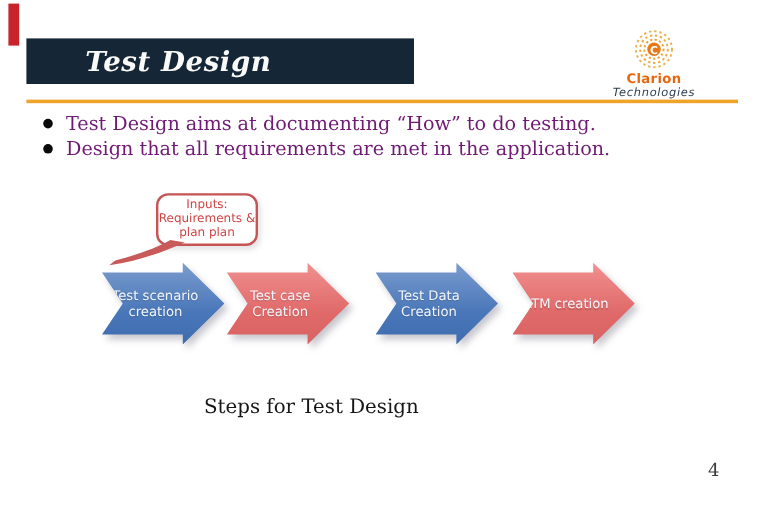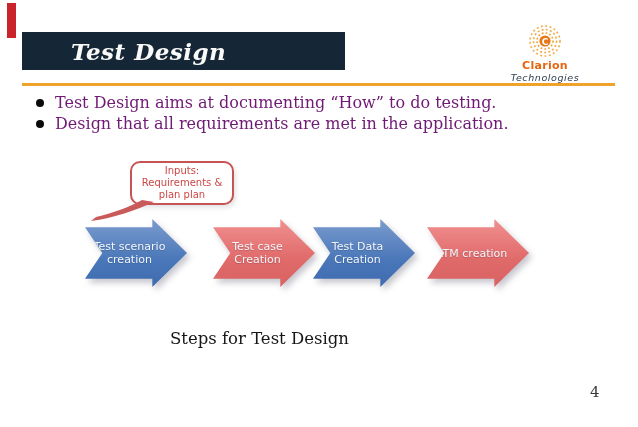--- a/index.html
+++ b/index.html
@@ -29,32 +29,32 @@
   .bullets li{
     display:flex;align-items:flex-start;height:21px;
     font-family:"DejaVu Serif",serif;font-size:16px;color:#701a75;white-space:nowrap;
   }
   .bullets .dot{
     width:8px;height:8px;border-radius:50%;background:#0a0a0a;
     margin:6px 11px 0 6px;flex:0 0 auto;
   }
   
   .callout{
-    position:absolute;left:130px;top:161px;width:104px;height:44px;
+    position:absolute;left:130px;top:161px;width:85px;height:44px;
     border:2.5px solid #c75454;border-radius:10px;background:#ffffff;
     box-sizing:border-box;display:flex;flex-direction:column;justify-content:center;
     text-align:center;box-shadow:2px 3px 4px rgba(150,150,160,.25);
   }
   .callout span{font-size:10px;line-height:12px;color:#cc4646;display:block;}
   .callout-tail{position:absolute;left:88px;top:199px;}
   
   .steps{position:absolute;left:0;top:219px;width:638px;height:68px;}
   .step-shadow{position:absolute;top:0;height:68px;width:102px;
     filter:drop-shadow(3px 4px 3px rgba(110,110,130,.4));}
-  .step-shadow.p1{left:85px;} .step-shadow.p2{left:213px;}
+  .step-shadow.p1{left:85px;} .step-shadow.p2{left:189px;}
   .step-shadow.p3{left:313px;} .step-shadow.p4{left:427px;}
   .step{
     width:102px;height:68px;box-sizing:border-box;
     clip-path:polygon(0 12%,66% 12%,66% 0%,100% 50%,66% 100%,66% 88%,0 88%,17% 50%);
     display:flex;flex-direction:column;justify-content:center;align-items:center;
     padding-left:15px;padding-right:28px;text-align:center;
   }
   .step.blue{background:linear-gradient(180deg,#7b9cce 0%,#4a77b9 60%,#3f6cae 100%);}
   .step.red{background:linear-gradient(180deg,#f19090 0%,#e06a6a 60%,#d96262 100%);}
   .step span{font-size:11px;line-height:13px;color:#f2f6fb;text-shadow:0 1px 1px rgba(0,0,0,.18);white-space:nowrap;}

